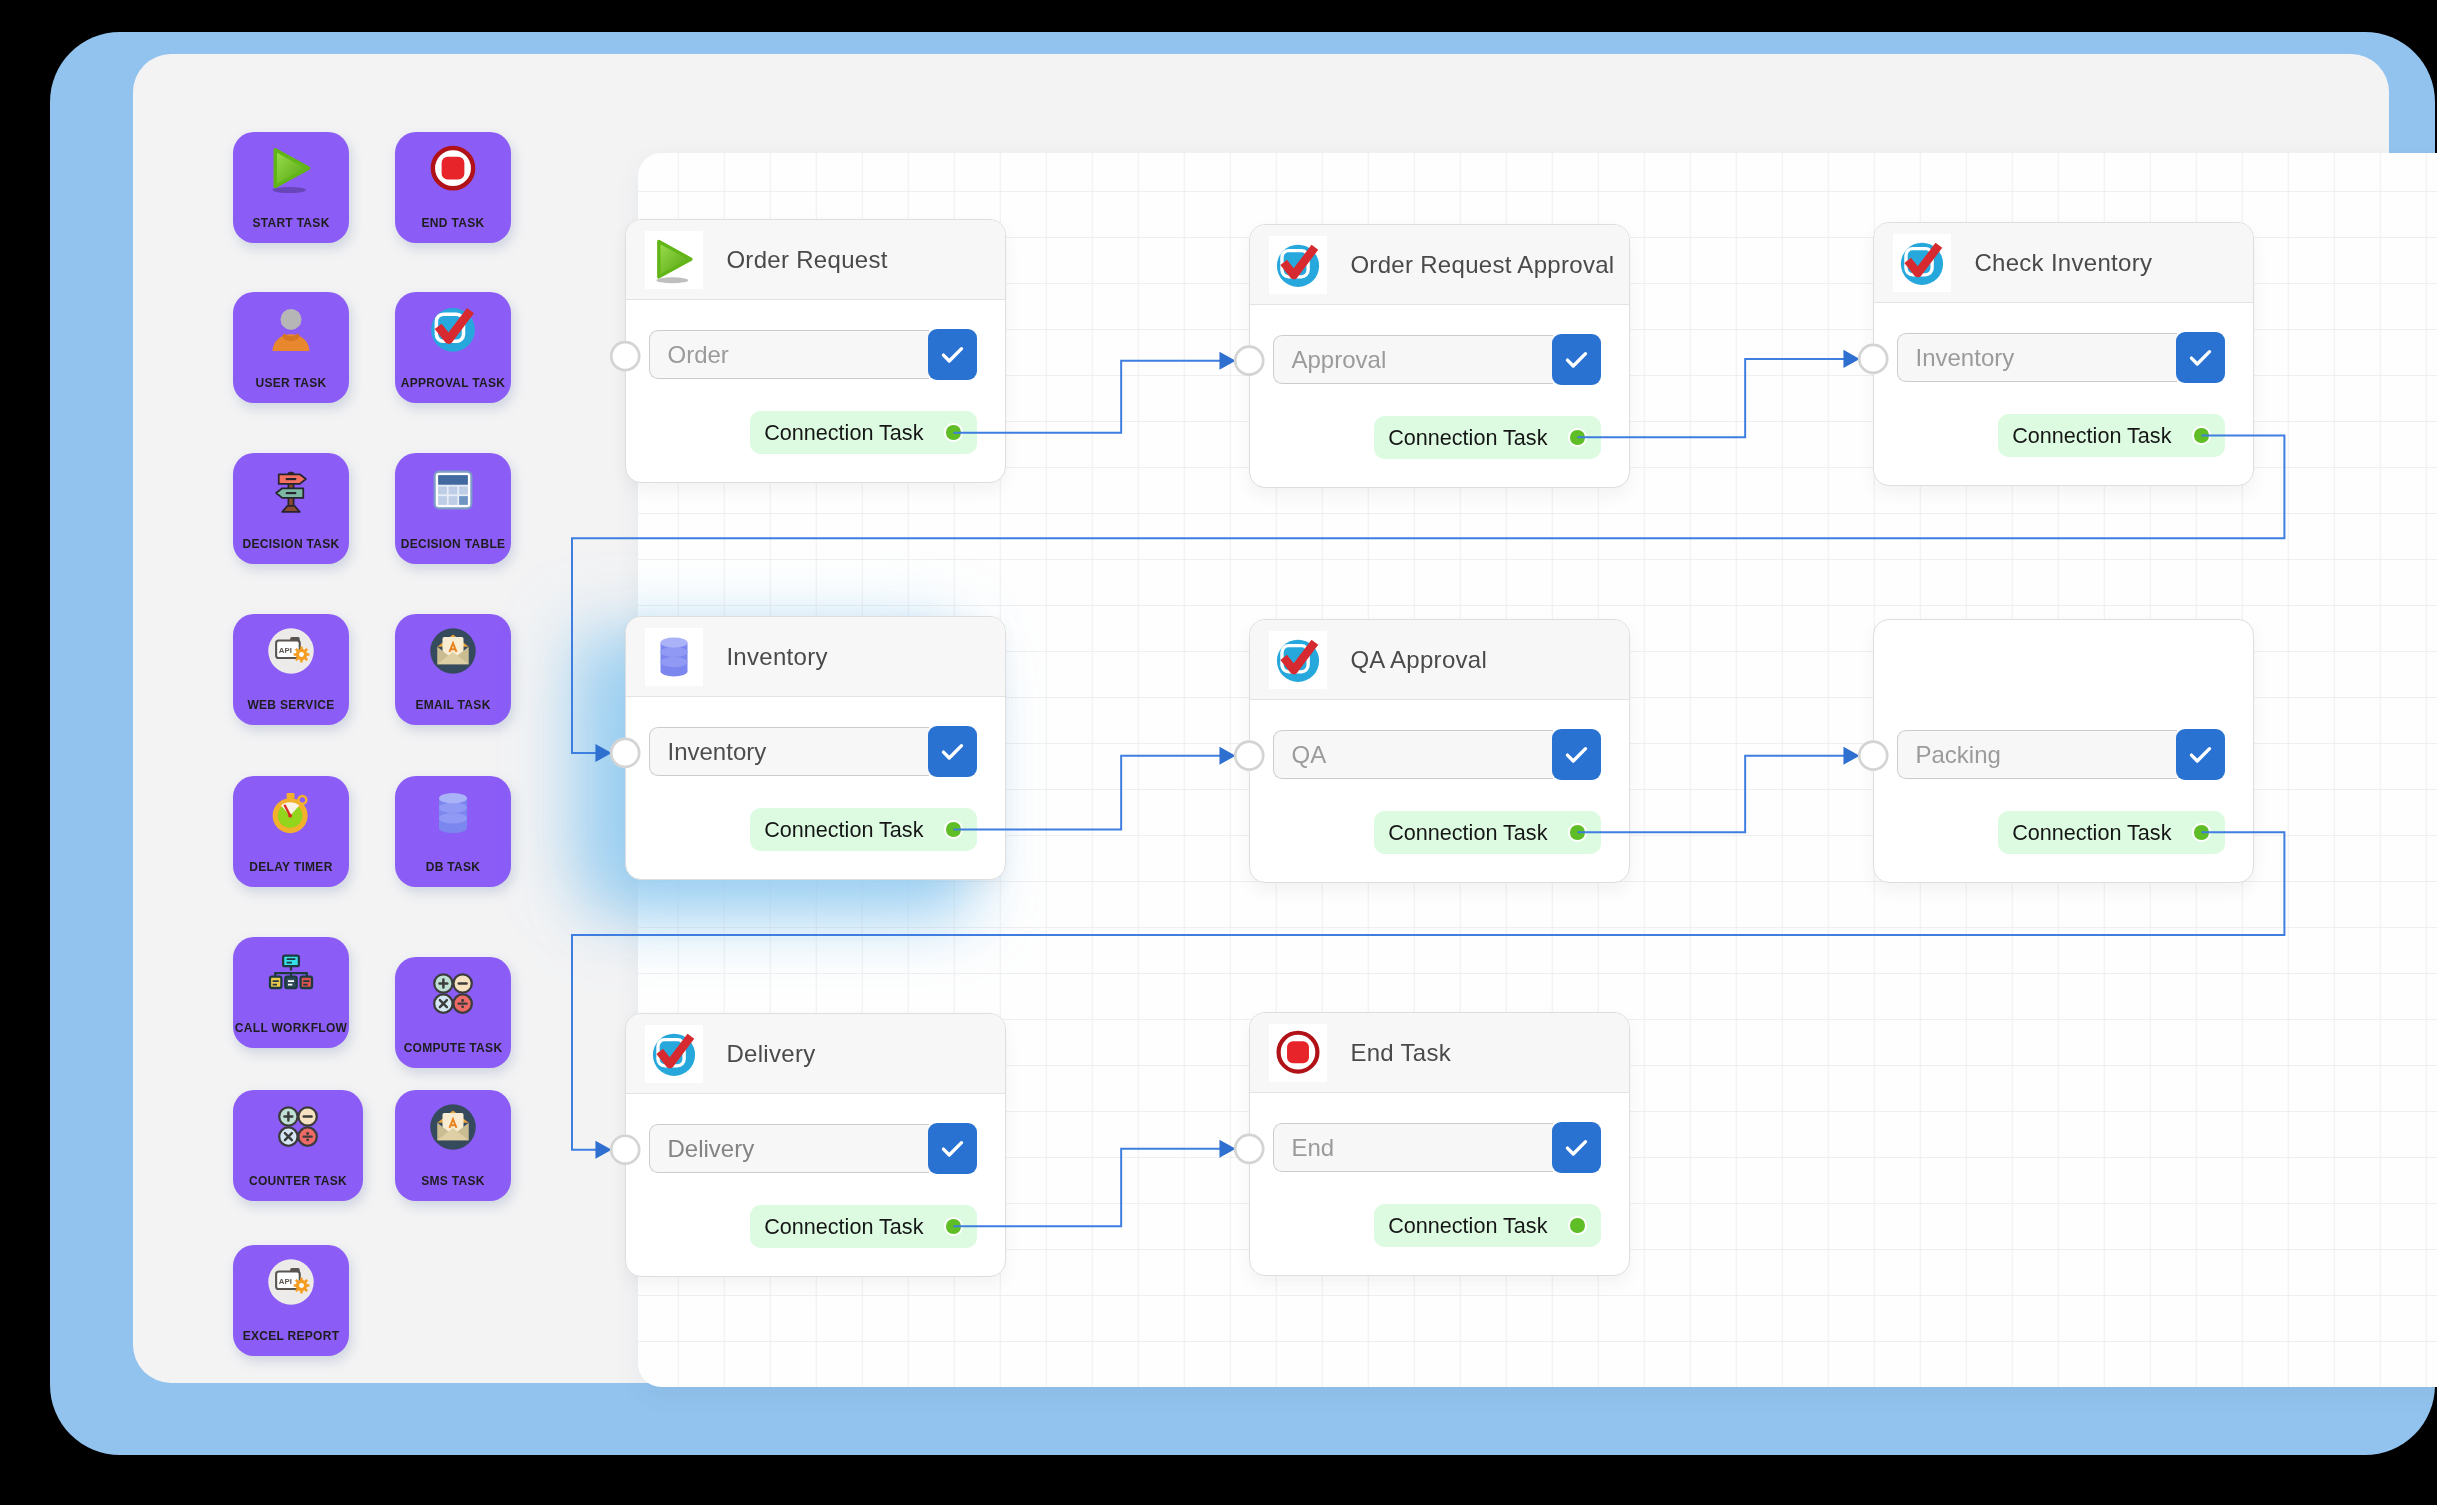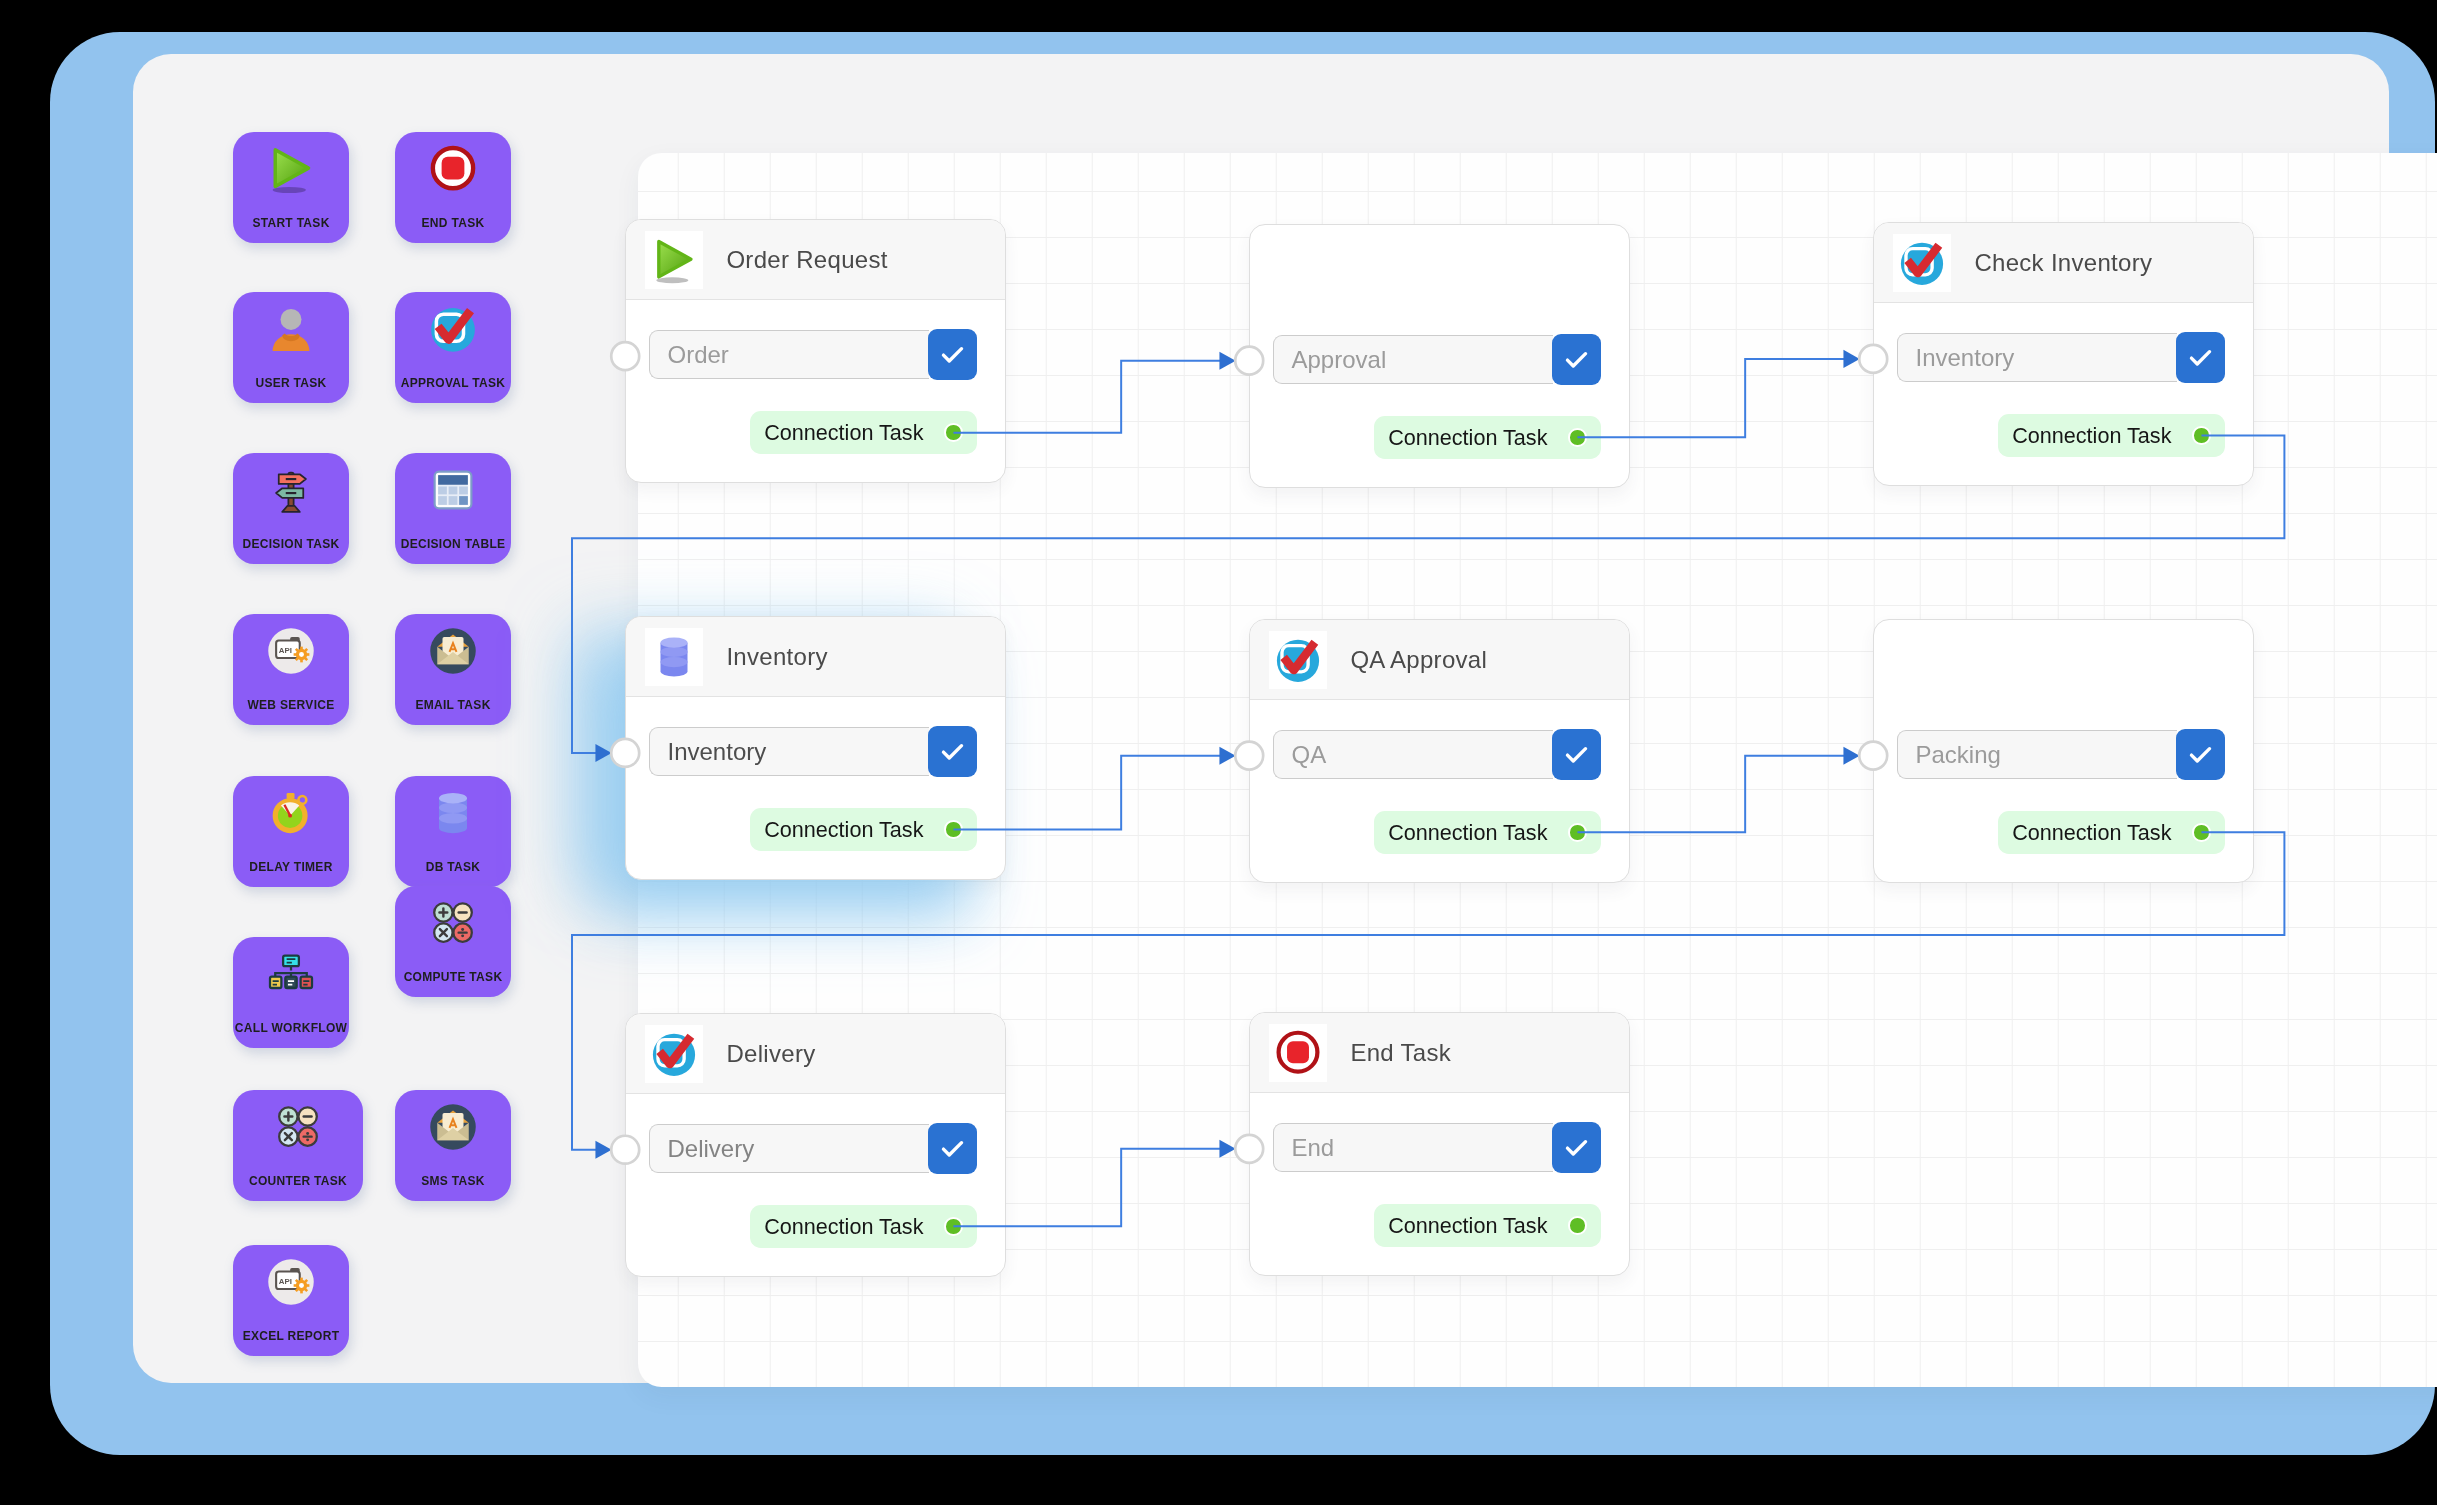--- a/index.html
+++ b/index.html
@@ -183,21 +183,21 @@
                   <rect x="8" y="35" width="13" height="13" rx="2" fill="#efc94c"></rect>
                   <rect x="25.5" y="35" width="13" height="13" rx="2" fill="#2f4858"></rect>
                   <rect x="43" y="35" width="13" height="13" rx="2" fill="#e05252"></rect>
                 </g>
                 <path d="M11 40 h7 M11 44 h5" stroke="#1d3b3f" stroke-width="2"></path>
                 <path d="M28.5 40 h7 M28.5 44 h5" stroke="#fff" stroke-width="2"></path>
                 <path d="M46 40 h7 M46 44 h5" stroke="#1d3b3f" stroke-width="2"></path>
               </svg></div>
             <div class="lbl">CALL WORKFLOW</div>
           </div>
-          <div class="pal-card" style="left: 262px; top: 832px; text-decoration: underline;">
+          <div class="pal-card" style="left: 262px; top: 903px; text-decoration: underline;">
             <div class="icon"><svg viewBox="0 0 64 64" xmlns="http://www.w3.org/2000/svg">
                 <g stroke="#3c3c3c" stroke-width="2.6">
                   <circle cx="21" cy="20" r="10.5" fill="#bfe0d4"></circle>
                   <circle cx="43" cy="20" r="10.5" fill="#f6e2c0"></circle>
                   <circle cx="21" cy="43" r="10.5" fill="#d4e7f2"></circle>
                   <circle cx="43" cy="43" r="10.5" fill="#ed6a66"></circle>
                 </g>
                 <g stroke="#3c3c3c" stroke-width="2.8" stroke-linecap="round">
                   <path d="M21 15.5 v9 M16.5 20 h9"></path>
                   <path d="M38.5 20 h9"></path>
@@ -284,20 +284,30 @@
           <svg viewBox="0 0 24 24" xmlns="http://www.w3.org/2000/svg">
             <path d="M5 12.5 l4.5 4.5 L19 7.5" stroke="#fff" stroke-width="2.6" fill="none" stroke-linecap="round" stroke-linejoin="round"></path>
           </svg>
         </button>
         <div class="pill">
           <span>Connection Task</span>
           <span class="pill-dot"></span>
         </div>
       </div>
       <div class="node" style="left: 1249px; top: 224px;">
+        <div class="node-header">
+          <div class="node-iconbox">
+            <svg viewBox="0 0 64 64" xmlns="http://www.w3.org/2000/svg">
+              <circle cx="32" cy="33" r="25" fill="#27a8dc"></circle>
+              <rect x="13" y="15" width="31" height="31" rx="8" fill="none" stroke="#fff" stroke-width="4"></rect>
+              <path d="M15 29 L27 44 L52 11" fill="none" stroke="#d62a30" stroke-width="10" stroke-linejoin="round"></path>
+            </svg>
+          </div>
+          <div class="node-title">Order Request Approval</div>
+        </div>
         <div class="node-input">Approval</div>
         <button class="check-btn">
           <svg viewBox="0 0 24 24" xmlns="http://www.w3.org/2000/svg">
             <path d="M5 12.5 l4.5 4.5 L19 7.5" stroke="#fff" stroke-width="2.6" fill="none" stroke-linecap="round" stroke-linejoin="round"></path>
           </svg>
         </button>
         <div class="pill">
           <span>Connection Task</span>
           <span class="pill-dot"></span>
         </div>

